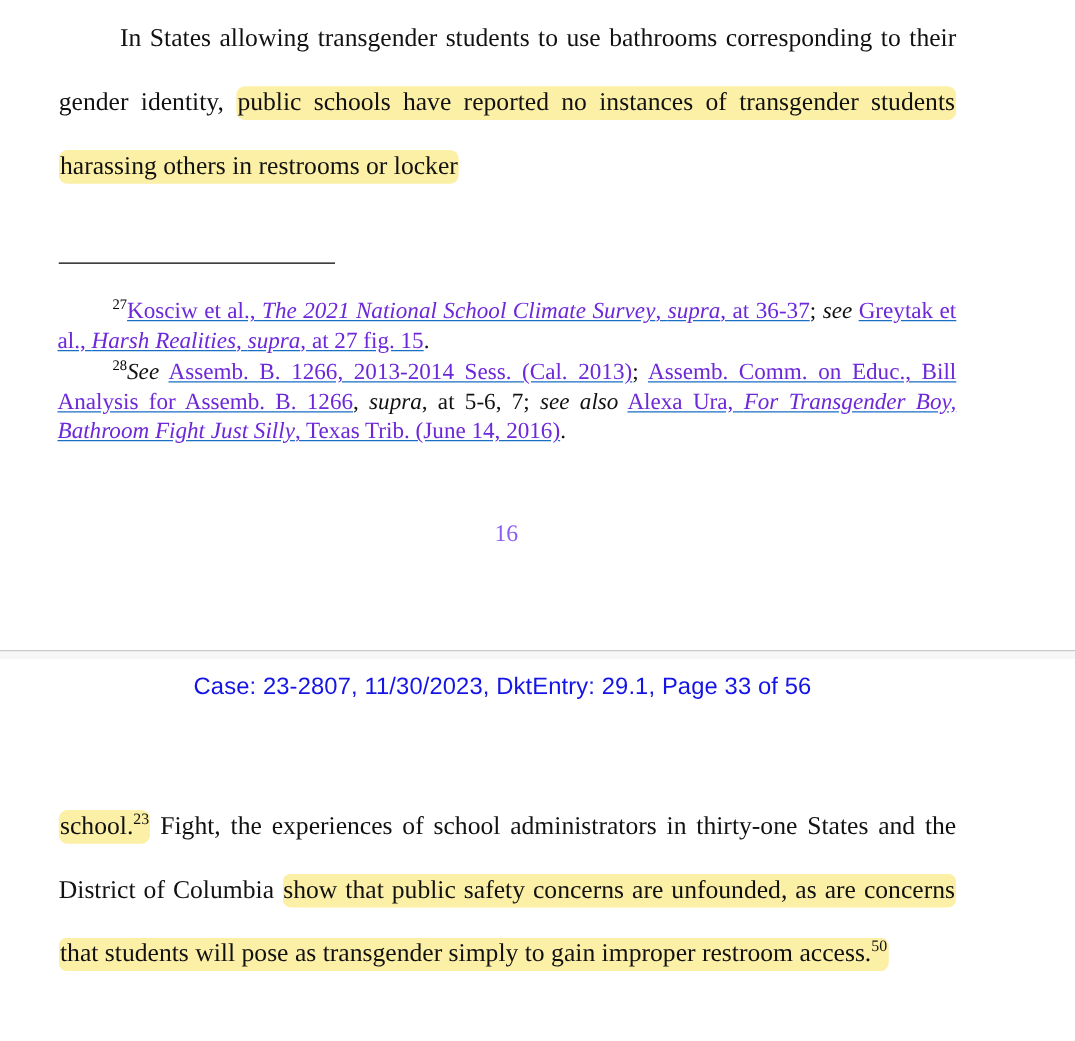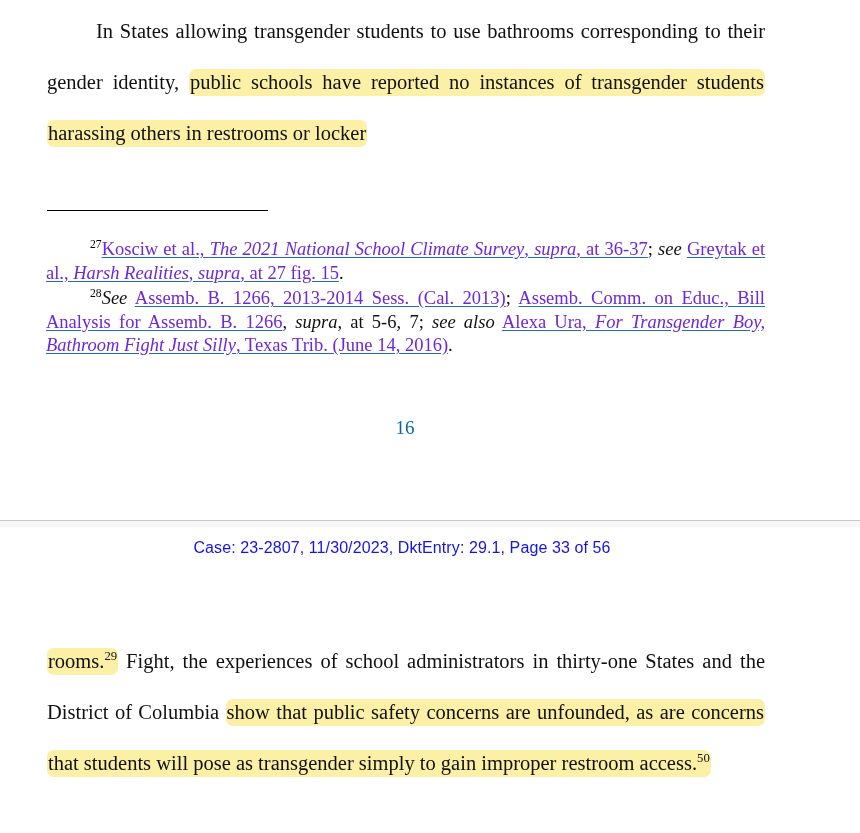--- a/index.html
+++ b/index.html
@@ -87,21 +87,21 @@
     text-underline-offset: 2px;
   }
 
   .page-number {
     position: absolute;
     top: 417px;
     left: 0;
     width: 810px;
     text-align: center;
     font-size: 19px;
-    color: #0369a1;
+    color: #8b5cf6;
   }
 
   
   .page-gap {
     position: absolute;
     top: 520px;
     left: 0;
     width: 860px;
     height: 6px;
     background: #f7f7f7;
@@ -118,21 +118,21 @@
     height: 306px;
   }
 
   .case-header {
     position: absolute;
     top: 12px;
     left: 0;
     width: 804px;
     text-align: center;
     font-family: "Liberation Sans", "DejaVu Sans", sans-serif;
-    font-size: 16px;
+    font-size: 19px;
     font-weight: 400;
     color: #1414e6;
     letter-spacing: 0.1px;
   }
 
   .body-text.p2 { top: 109px; }
 </style>
 </head>
 <body>
 
@@ -155,14 +155,14 @@
 
   <div class="page-number">16</div>
 </div>
 
 <div class="page-gap"></div>
 
 <div class="page page-two">
 
   <div class="case-header">Case: 23-2807, 11/30/2023, DktEntry: 29.1, Page 33 of 56</div>
 
-  <div class="body-text p2"><span class="hl"><span>rooms.</span><sup>29</sup></span><span> Fight, the experiences of school administrators in thirty-one States and the District of Columbia </span><span class="hl"><span>show that public safety concerns are unfounded, as are concerns that students will pose as transgender simply to gain improper restroom access.</span><sup>50</sup></span></div>
+  <div class="body-text p2"><span class="hl"><span>school.</span><sup>23</sup></span><span> Fight, the experiences of school administrators in thirty-one States and the District of Columbia </span><span class="hl"><span>show that public safety concerns are unfounded, as are concerns that students will pose as transgender simply to gain improper restroom access.</span><sup>50</sup></span></div>
 </div>
 
 </body></html>

